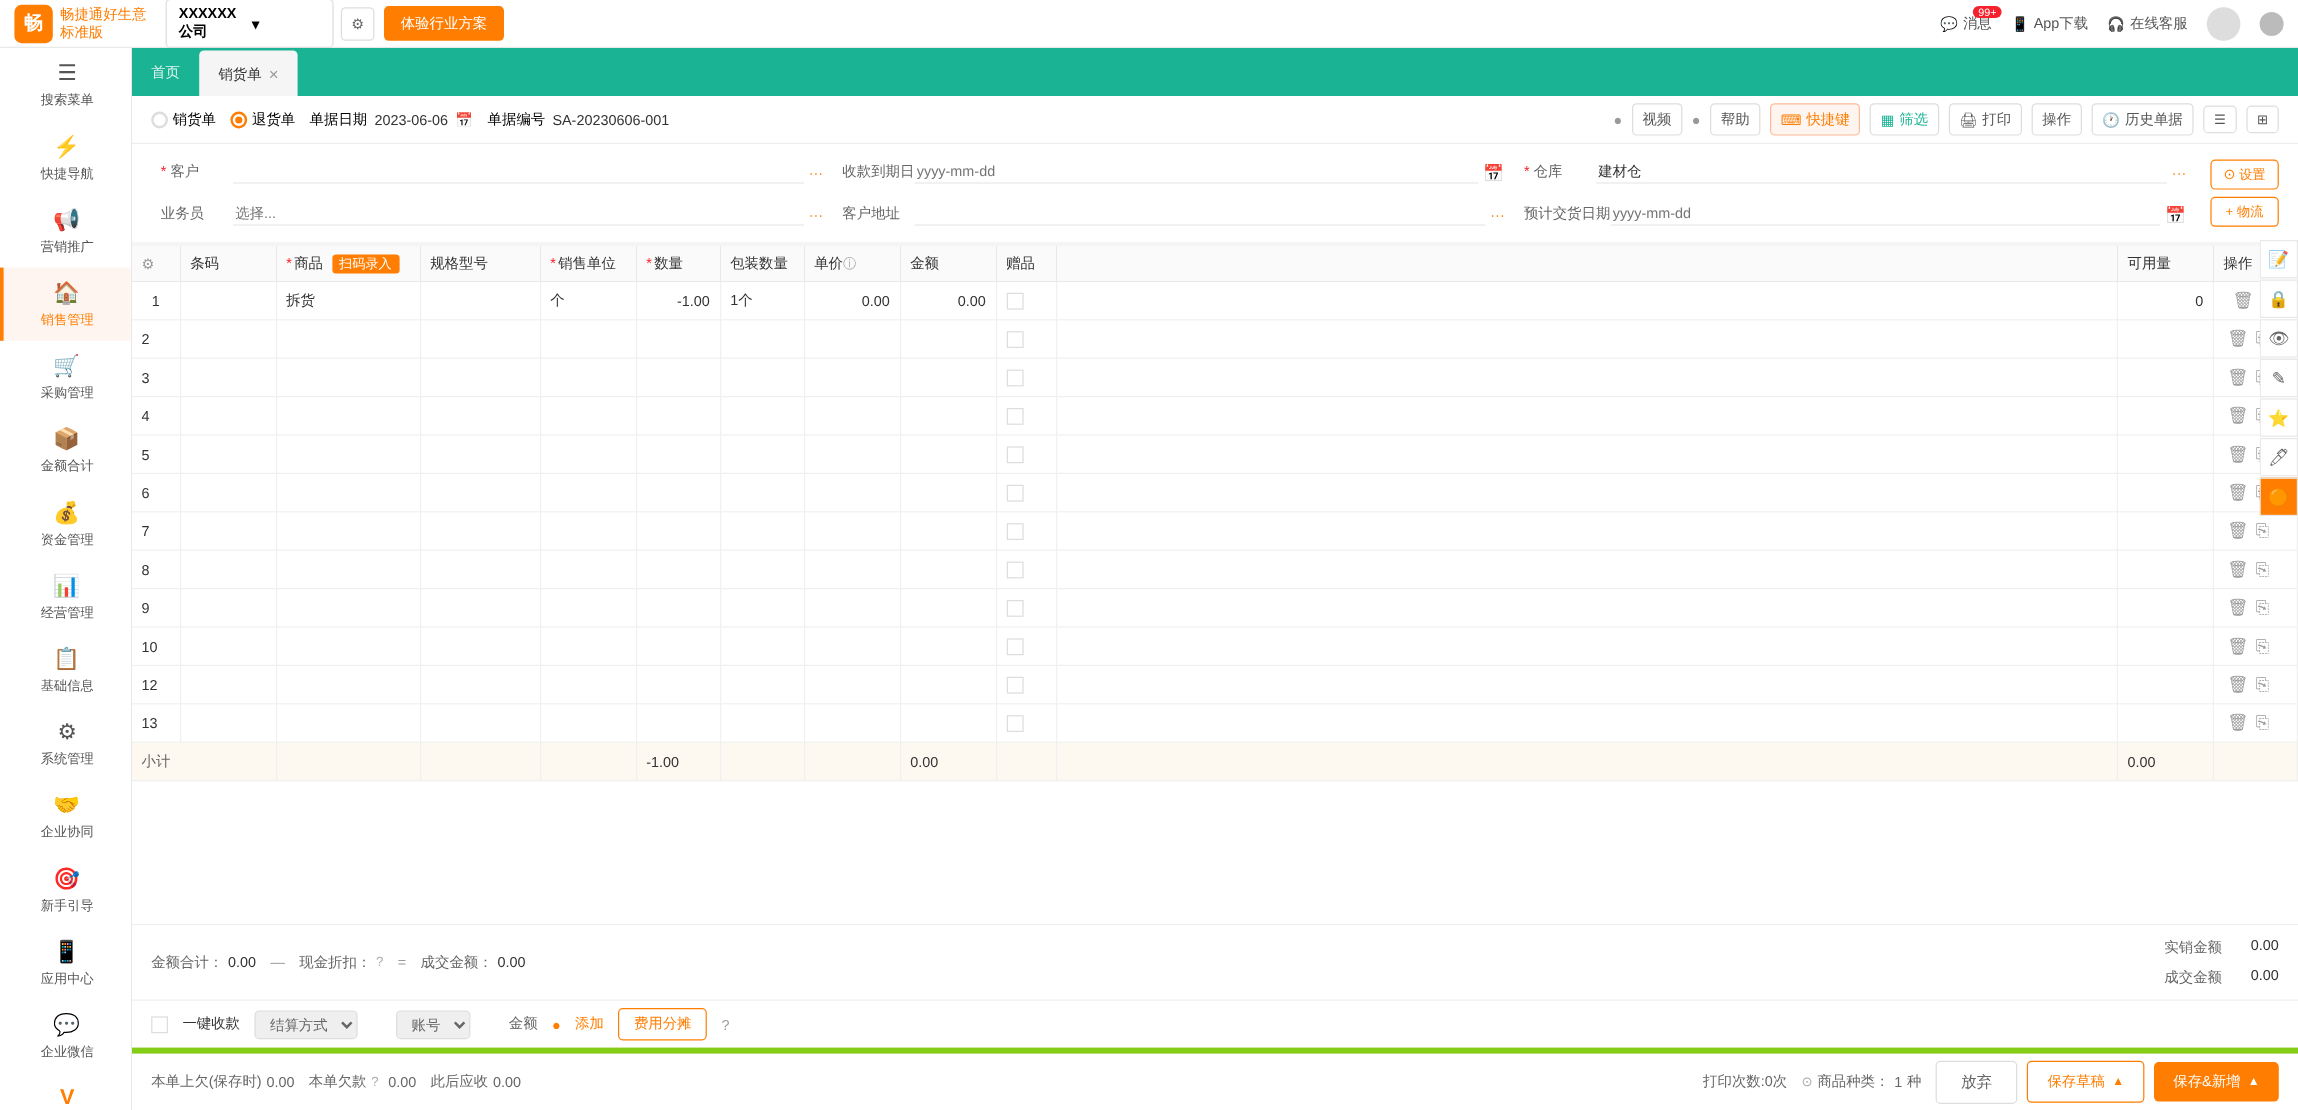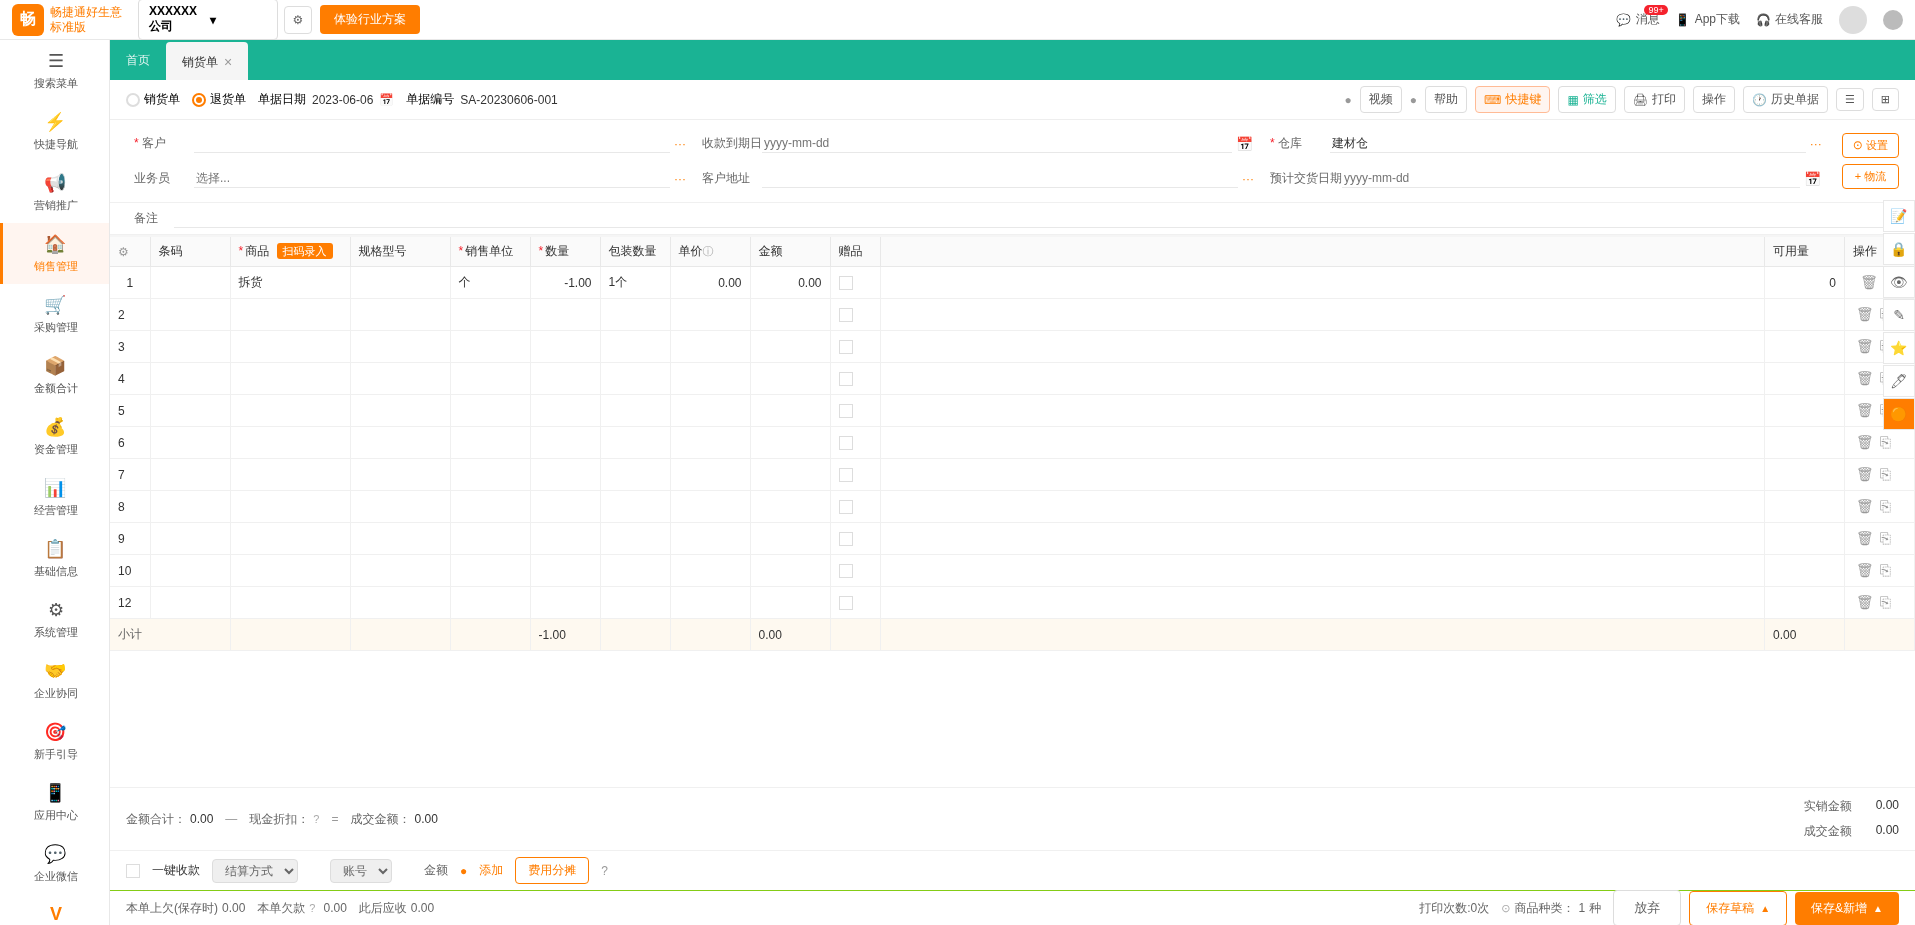--- a/index.html
+++ b/index.html
@@ -107,21 +107,21 @@
     .pay-method { padding: 3px 8px; border: 1px solid #ddd; border-radius: 4px; color: #666; cursor: pointer; }
     .pay-sep { color: #999; margin: 0 4px; }
     .expense-btn { padding: 4px 12px; border: 1px solid #ff7d00; color: #ff7d00; border-radius: 4px; cursor: pointer; background: #fff; }
     .help-icon { color: #999; cursor: pointer; }
     .add-btn { display: flex; align-items: center; gap: 2px; color: #ff7d00; cursor: pointer; }
     .summary-row { display: flex; justify-content: space-between; gap: 24px; padding: 2px 0; }
     .summary-label { color: #666; }
     .summary-value { color: #333; font-weight: 500; }
 
     
-    .action-bar { height: 35px; background: #fff; border-top: 1px solid #84cc16; display: flex; align-items: center; padding: 0 16px; gap: 12px; flex-shrink: 0; }
+    .action-bar { height: 52px; background: #fff; border-top: 5px solid #84cc16; display: flex; align-items: center; padding: 0 16px; gap: 12px; flex-shrink: 0; }
     .action-bar-left { display: flex; align-items: center; gap: 12px; flex: 1; }
     .action-bar-info { display: flex; align-items: center; gap: 4px; color: #666; }
     .action-bar-right { display: flex; align-items: center; gap: 8px; }
     .action-btn { padding: 8px 20px; border-radius: 4px; cursor: pointer; font-size: 13px; }
     .abandon-btn { background: #fff; border: 1px solid #ddd; color: #666; }
     .draft-btn { background: #fff; border: 1px solid #ff7d00; color: #ff7d00; padding: 8px 16px; border-radius: 4px; cursor: pointer; display: flex; align-items: center; gap: 6px; }
     .save-new-btn { background: #ff7d00; border: none; color: white; padding: 8px 16px; border-radius: 4px; cursor: pointer; display: flex; align-items: center; gap: 6px; }
     .btn-arrow { font-size: 10px; }
     .right-float-btn { width: 32px; height: 32px; background: #fff; border: 1px solid #e8e8e8; display: flex; align-items: center; justify-content: center; cursor: pointer; color: #666; font-size: 14px; }
     .right-float-btn.active { background: #ff7d00; color: white; }
@@ -343,24 +343,20 @@
         </div>
 
         <div style="display:flex;flex-direction:column;gap:6px;margin-left:12px;justify-content:center;flex-shrink:0;">
           <button class="side-btn side-btn-settings">
             <span>⊙</span> 设置
           </button>
           <button class="side-btn side-btn-logistics">+ 物流</button>
         </div>
       </div>
 
-      <div class="notes-row">
-        <span class="notes-label">备注</span>
-        <input class="notes-input" type="text" style="border-top: none; border-right: none; border-left: none; border-image: initial; border-bottom: 1px solid rgb(232, 232, 232); outline: none; flex: 1 1 0%; padding: 2px;">
-      </div>
 
       <div class="table-container">
         <div style="overflow:auto;flex:1;">
           <table class="data-table" style="width:100%;min-width:1200px;">
             <thead>
               <tr>
                 <th class="col-num"><span class="settings-gear">⚙</span></th>
                 <th class="col-barcode">条码</th>
                 <th class="col-product"><span class="th-required">*</span>商品
                   <span style="background:#ff7d00;color:white;padding:2px 6px;border-radius:3px;font-size:11px;cursor:pointer;margin-left:4px;">扫码录入</span>
@@ -563,20 +559,37 @@
                   <td></td>
                   <td></td>
                   <td></td>
                   <td>
                     <div class="checkbox"></div>
                   </td>
                   <td></td>
                   <td></td>
                   <td><span class="op-btn">🗑</span><span class="op-btn">⎘</span></td>
                 </tr>
+              <tr>
+                  <td>13</td>
+                  <td></td>
+                  <td></td>
+                  <td></td>
+                  <td></td>
+                  <td></td>
+                  <td></td>
+                  <td></td>
+                  <td></td>
+                  <td>
+                    <div class="checkbox"></div>
+                  </td>
+                  <td></td>
+                  <td></td>
+                  <td><span class="op-btn">🗑</span><span class="op-btn">⎘</span></td>
+                </tr>
 
               <tr class="subtotal-row">
                 <td colspan="2" style="font-weight:400;color:#666;">小计</td>
                 <td></td>
                 <td></td>
                 <td></td>
                 <td class="negative-val">-1.00</td>
                 <td></td>
                 <td></td>
                 <td>0.00</td>

